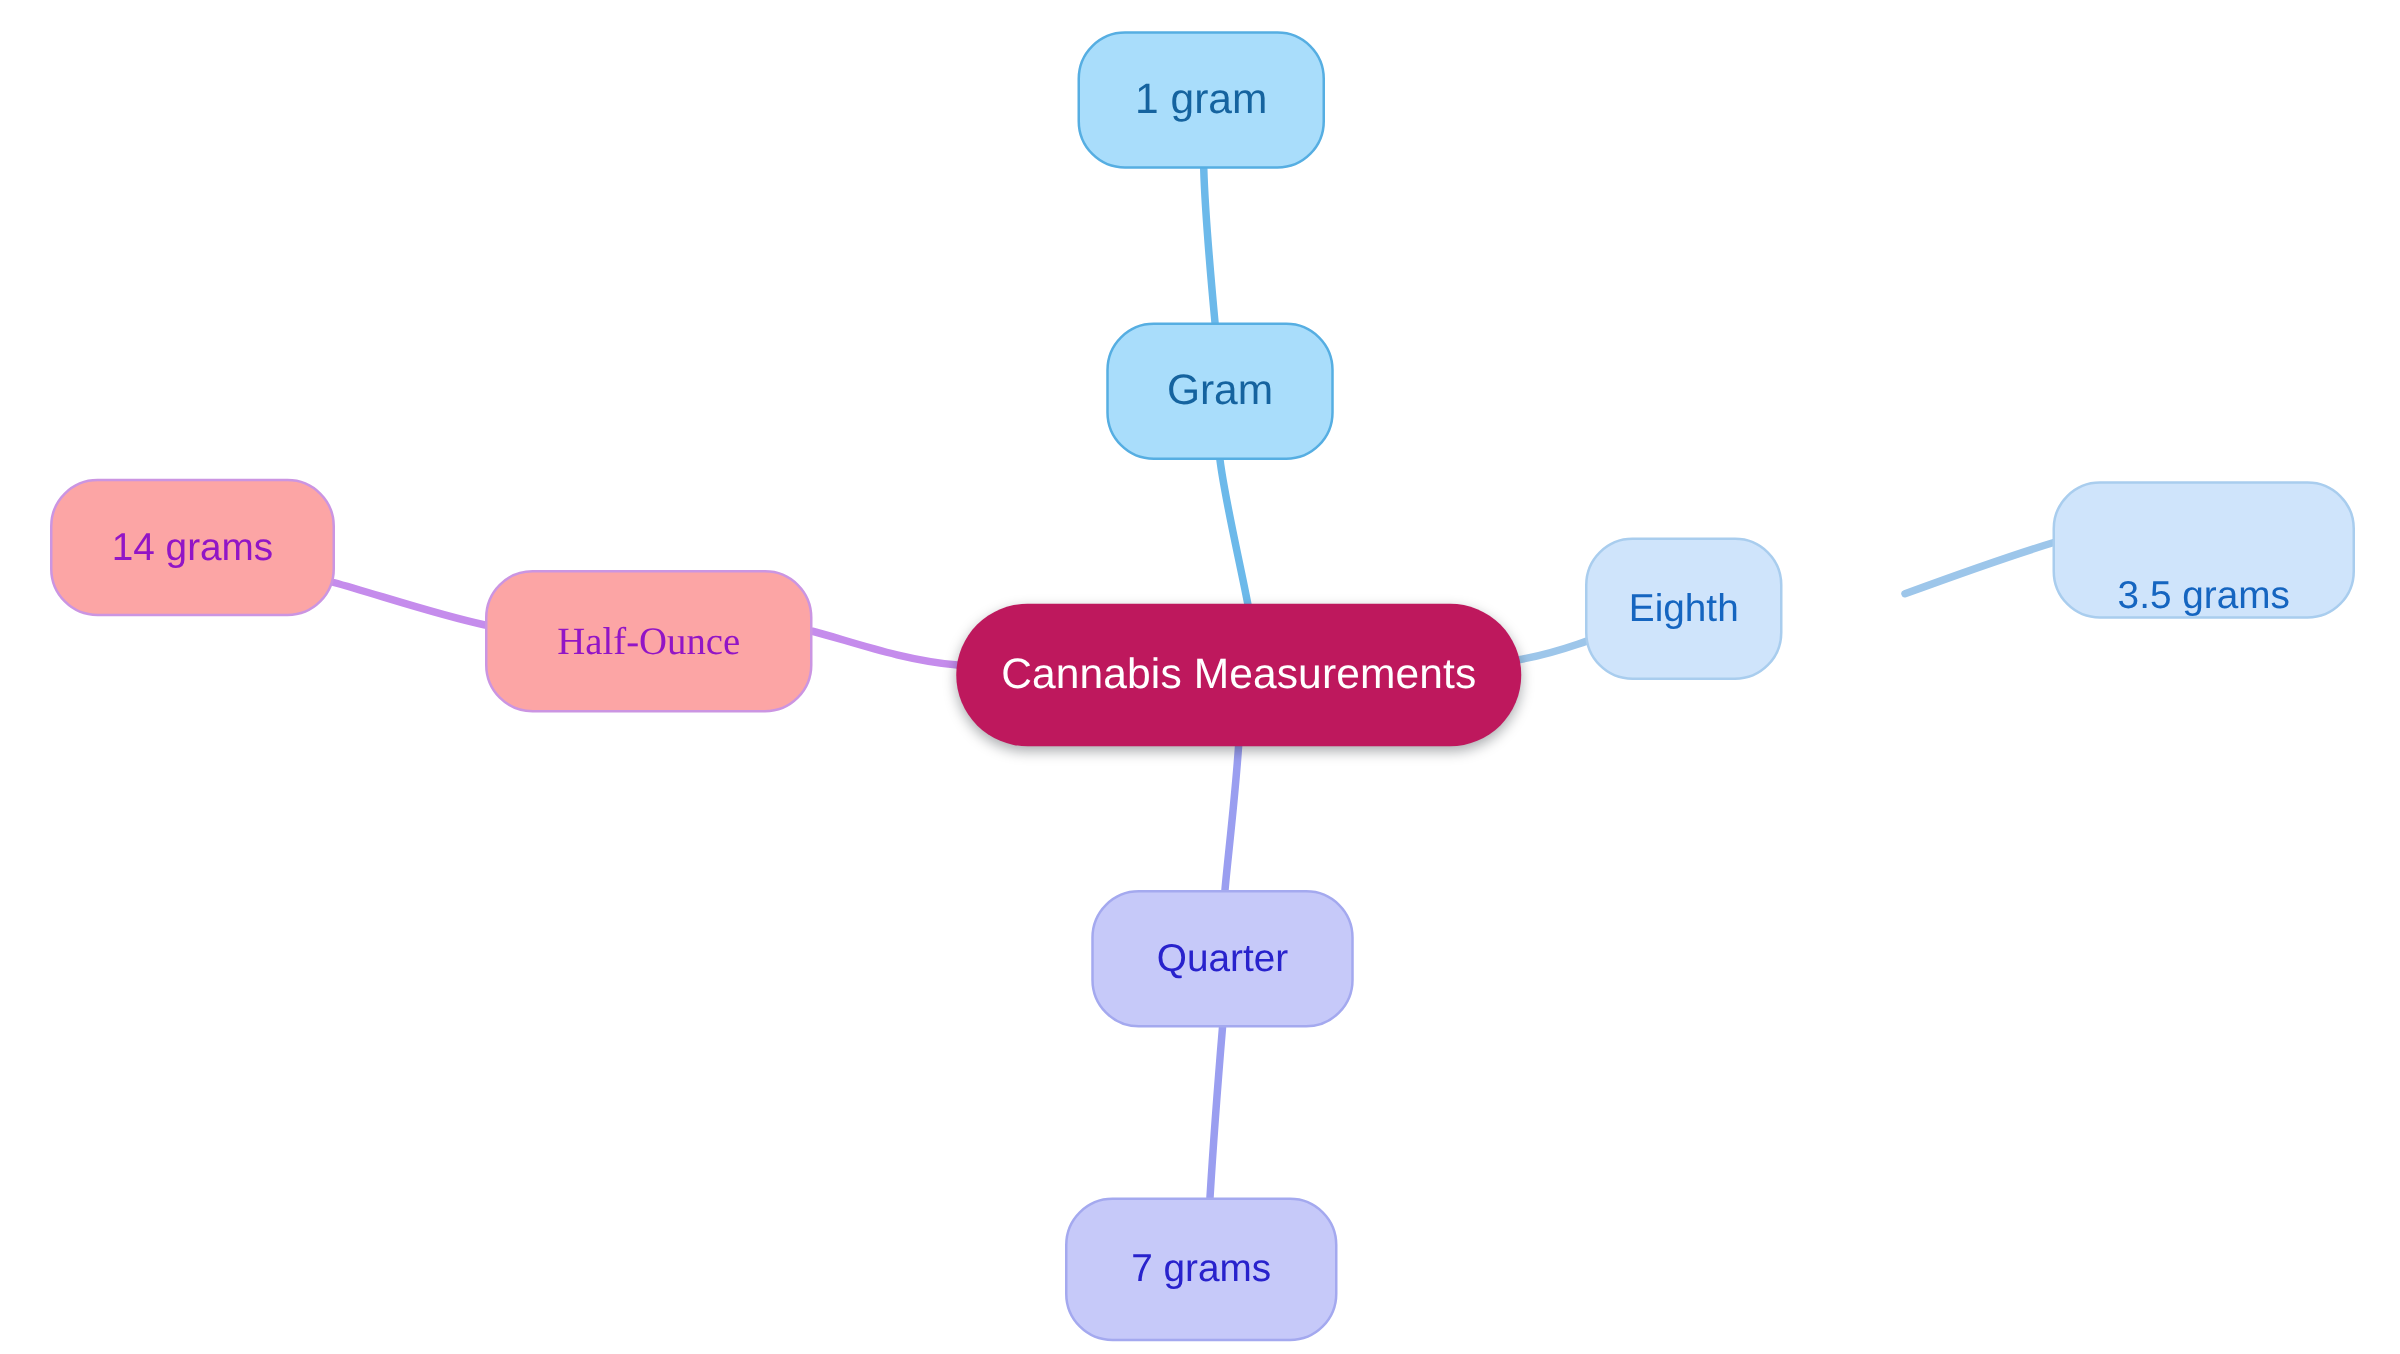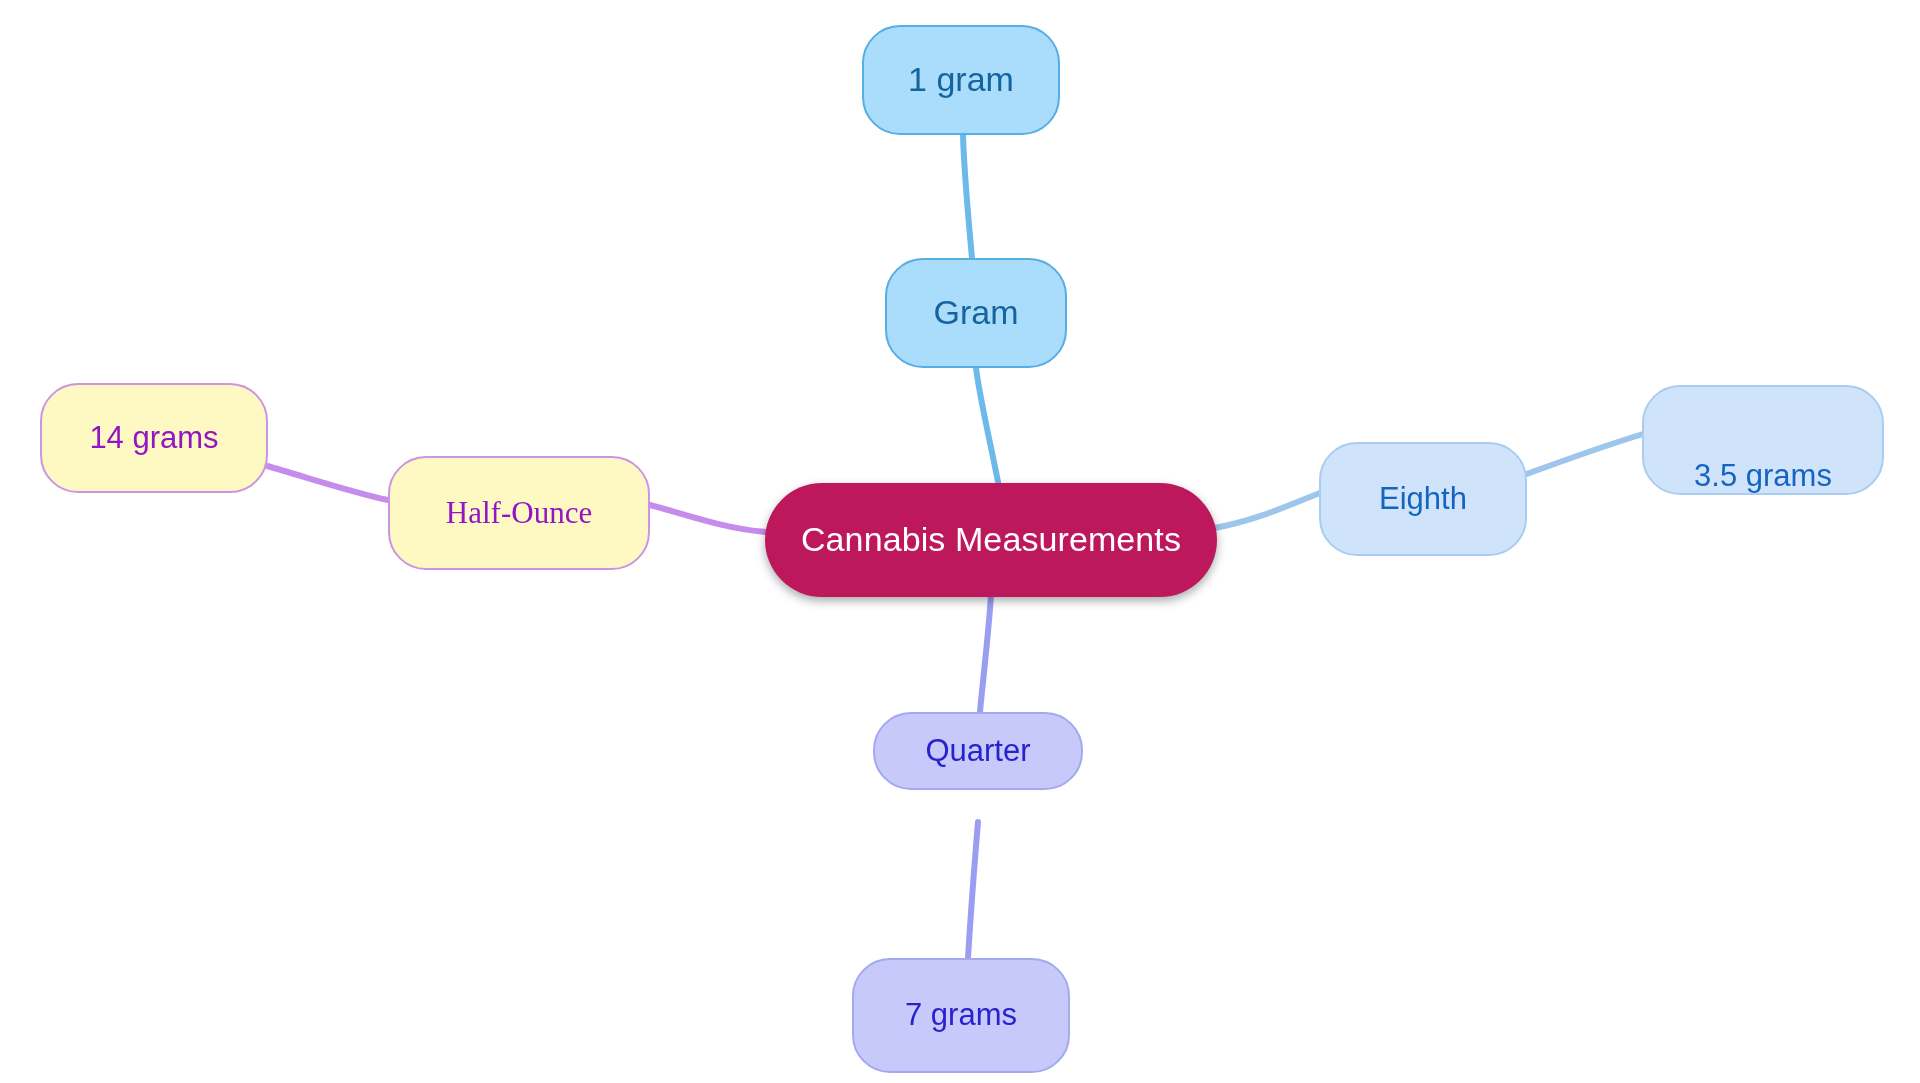--- a/index.html
+++ b/index.html
@@ -56,21 +56,21 @@
     font-size: 31px;
   }
   .node-periwinkle {
     background: #c6c9f9;
     border: 2px solid #a4a9ef;
     color: #2822cc;
     border-radius: 38px;
     font-size: 31px;
   }
   .node-lilac {
-    background: #fef9c3;
+    background: #fca5a5;
     border: 2px solid #cb95e2;
     color: #9215c6;
     border-radius: 38px;
     font-size: 31px;
   }
 </style>
 </head>
 <body>
 
 <div id="stage">
@@ -94,29 +94,29 @@
   </div>
 
   <div class="node node-blue" style="left:885px; top:258px; width:182px; height:110px;">
     <span>Gram</span>
   </div>
 
   <div class="node node-blue" style="left:862px; top:25px; width:198px; height:110px;">
     <span>1 gram</span>
   </div>
 
-  <div class="node node-lightblue" style="left:1319px; top:430px; width:208px; height:114px;margin-top:12px;">
+  <div class="node node-lightblue" style="left:1268px; top:430px; width:158px; height:114px;">
     <span>Eighth</span>
   </div>
 
   <div class="node node-lightblue" style="left:1642px; top:385px; width:242px; height:110px;align-items:flex-end;">
     <span>3.5 grams</span>
   </div>
 
-  <div class="node node-periwinkle" style="left:873px; top:712px; width:210px; height:78px;">
+  <div class="node node-periwinkle" style="left:873px; top:712px; width:210px; height:110px;">
     <span>Quarter</span>
   </div>
 
   <div class="node node-periwinkle" style="left:852px; top:958px; width:218px; height:115px;">
     <span>7 grams</span>
   </div>
 
   <div class="node node-lilac" style="left:388px; top:456px; width:262px; height:114px;font-family:Liberation Serif, serif;">
     <span>Half-Ounce</span>
   </div>

